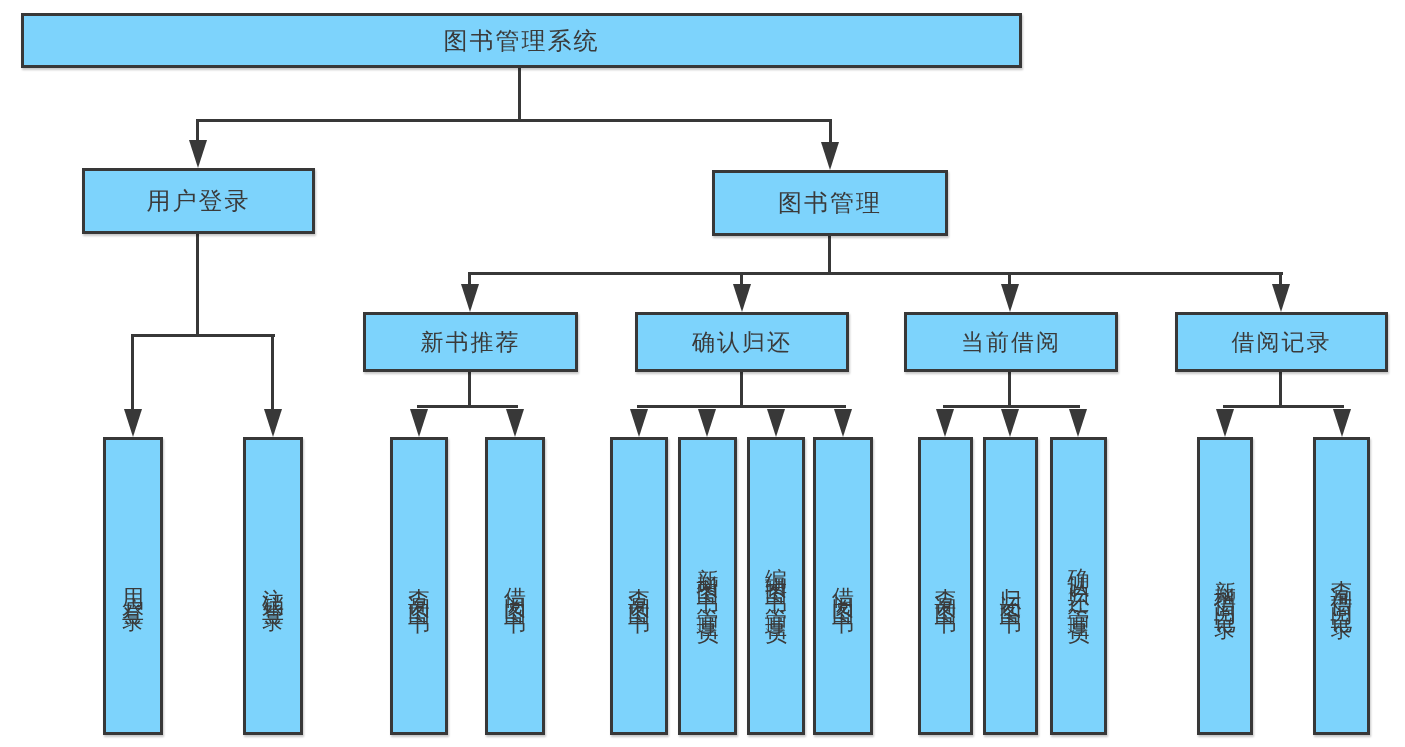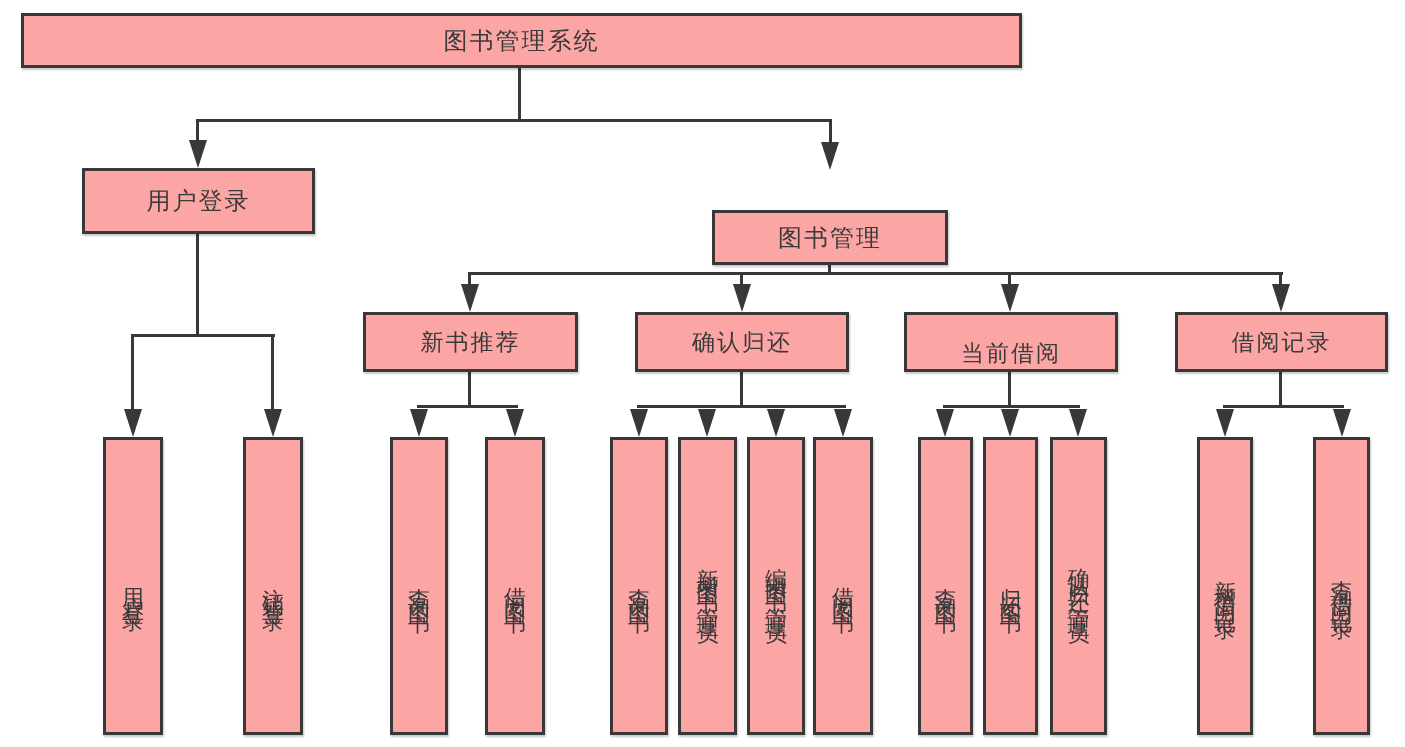--- a/index.html
+++ b/index.html
@@ -7,21 +7,21 @@
     position:relative;
     width:1405px;height:747px;
     background:#ffffff;
     overflow:hidden;
     font-family:"Liberation Sans","DejaVu Sans",sans-serif;
   }
   .node{
     position:absolute;
     box-sizing:border-box;
     border:3px solid #383838;
-    background:#fca5a5;
+    background:#7dd3fc;
     display:flex;
     align-items:center;
     justify-content:center;
     box-shadow:1px 2px 2px rgba(0,0,0,0.22);
   }
   .h-label{
     font-size:24px;
     color:#3a3a3a;
     letter-spacing:2px;
     white-space:nowrap;
@@ -109,33 +109,33 @@
   <div class="arrow" style="left:1333px;top:409px;"></div>
 
   <div class="node" style="left:21px;top:13px;width:1001px;height:55px;">
     <span class="h-label">图书管理系统</span>
   </div>
 
   <div class="node" style="left:82px;top:168px;width:233px;height:66px;">
     <span class="h-label">用户登录</span>
   </div>
 
-  <div class="node" style="left:712px;top:170px;width:236px;height:55px;margin-top:40px;">
+  <div class="node" style="left:712px;top:170px;width:236px;height:66px;">
     <span class="h-label">图书管理</span>
   </div>
 
   <div class="node lvl3" style="left:363px;top:312px;width:215px;height:60px;">
     <span class="h-label">新书推荐</span>
   </div>
 
   <div class="node lvl3" style="left:635px;top:312px;width:214px;height:60px;">
     <span class="h-label">确认归还</span>
   </div>
 
-  <div class="node lvl3" style="left:904px;top:312px;width:214px;height:60px;align-items:flex-end;">
+  <div class="node lvl3" style="left:904px;top:312px;width:214px;height:60px;">
     <span class="h-label">当前借阅</span>
   </div>
 
   <div class="node lvl3" style="left:1175px;top:312px;width:213px;height:60px;">
     <span class="h-label">借阅记录</span>
   </div>
 
   <div class="node leaf" style="left:103px;top:437px;width:60px;height:298px;">
     <span class="v-label">用户登录</span>
   </div>

